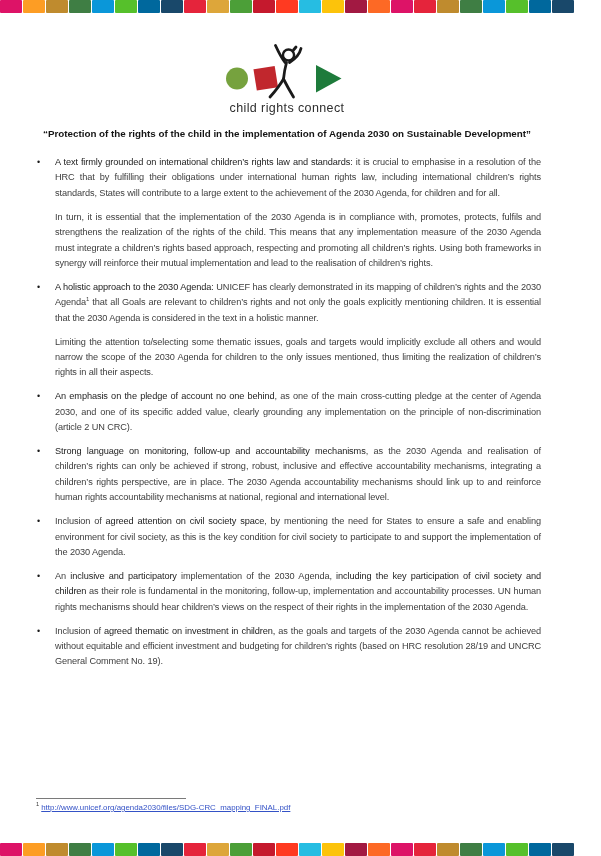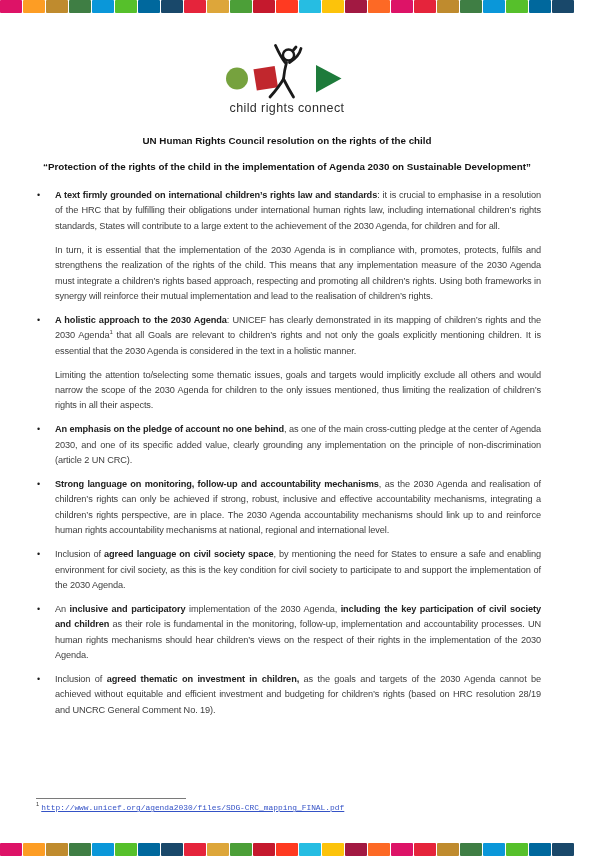--- a/index.html
+++ b/index.html
@@ -24,28 +24,28 @@
   .doc-heading.first { margin-top:19px; }
   
   .bullets { margin:14px 33px 0 37px; }
   .bullet { display:flex; }
   .bullet .marker { width:18px; flex:none; font-size:9px; color:#1a1a1a; line-height:15.4px; }
   .btext { flex:1; }
   .para {
     font-size:9.2px; line-height:15.4px; color:#3d3d3d;
     text-align:justify; margin-bottom:8.5px; letter-spacing:-0.1px;
   }
-  .para .b { font-weight:bold; color:#222222; }
+  .para .b { font-weight:normal; color:#222222; }
   .para sup { font-size:6px; line-height:0; vertical-align:super; }
   
   .footnote-block { position:absolute; left:36px; right:33px; bottom:44px; }
   .fn-rule { width:150px; border-top:1.5px solid #7a7a7a; margin-bottom:4px; }
   .fn-line { font-size:7.9px; color:#3d3d3d; }
   .fn-line sup { font-size:5.8px; vertical-align:super; line-height:0; margin-right:2px; }
-  .fn-link { color:#3452c6; text-decoration:underline; cursor:pointer;font-family:Liberation Mono, monospace; }
+  .fn-link { color:#3452c6; text-decoration:underline; cursor:pointer; }
 </style>
 </head>
 <body>
 
 <div class="page">
 
   <div class="strip top">
       <div class="sq" style="background: rgb(221, 19, 103);"></div>
       <div class="sq" style="background: rgb(253, 157, 36);"></div>
       <div class="sq" style="background: rgb(191, 139, 46);"></div>
@@ -84,21 +84,20 @@
         <path d="M 77 4.5 C 75.5 10.5 70.5 15.5 65.5 18.5"></path>
         <path d="M 62.5 18.5 C 61 24 60 30 59.5 35"></path>
         <path d="M 59.5 35 C 55.5 42 50.5 48 46 53"></path>
         <path d="M 59.5 35 C 63 42 66.5 48 69.5 53"></path>
       </g>
       <polygon points="92,21 92,48.5 117.5,34.5" fill="#1E7B3B"></polygon>
     </svg>
     <div class="logo-text">child rights connect</div>
   </div>
 
-  <div class="doc-heading first">UN Human Rights Council resolution on the rights of the child</div>
   <div class="doc-heading">“Protection of the rights of the child in the implementation of Agenda 2030 on Sustainable Development”</div>
 
   <div class="bullets">
 
     <div class="bullet">
       <div class="marker">•</div>
       <div class="btext">
         <div class="para"><span class="b">A text firmly grounded on international children’s rights law and standards</span><span>: it is crucial to emphasise in a resolution of the HRC that by fulfilling their obligations under international human rights law, including international children’s rights standards, States will contribute to a large extent to the achievement of the 2030 Agenda, for children and for all.</span></div>
         <div class="para"><span>In turn, it is essential that the implementation of the 2030 Agenda is in compliance with, promotes, protects, fulfils and strengthens the realization of the rights of the child. This means that any implementation measure of the 2030 Agenda must integrate a children’s rights based approach, respecting and promoting all children’s rights. Using both frameworks in synergy will reinforce their mutual implementation and lead to the realisation of children’s rights.</span></div>
       </div>
@@ -122,21 +121,21 @@
     <div class="bullet">
       <div class="marker">•</div>
       <div class="btext">
         <div class="para"><span class="b">Strong language on monitoring, follow-up and accountability mechanisms</span><span>, as the 2030 Agenda and realisation of children’s rights can only be achieved if strong, robust, inclusive and effective accountability mechanisms, integrating a children’s rights perspective, are in place. The 2030 Agenda accountability mechanisms should link up to and reinforce human rights accountability mechanisms at national, regional and international level.</span></div>
       </div>
     </div>
 
     <div class="bullet">
       <div class="marker">•</div>
       <div class="btext">
-        <div class="para"><span>Inclusion of </span><span class="b">agreed language on civil society space</span><span>, by mentioning the need for States to ensure a safe and enabling environment for civil society, as this is the key condition for civil society to participate to and support the implementation of the 2030 Agenda.</span></div>
+        <div class="para"><span>Inclusion of </span><span class="b">agreed attention on civil society space</span><span>, by mentioning the need for States to ensure a safe and enabling environment for civil society, as this is the key condition for civil society to participate to and support the implementation of the 2030 Agenda.</span></div>
       </div>
     </div>
 
     <div class="bullet">
       <div class="marker">•</div>
       <div class="btext">
         <div class="para"><span>An </span><span class="b">inclusive and participatory</span><span> implementation of the 2030 Agenda, </span><span class="b">including the key participation of civil society and children</span><span> as their role is fundamental in the monitoring, follow-up, implementation and accountability processes. UN human rights mechanisms should hear children’s views on the respect of their rights in the implementation of the 2030 Agenda.</span></div>
       </div>
     </div>
 

